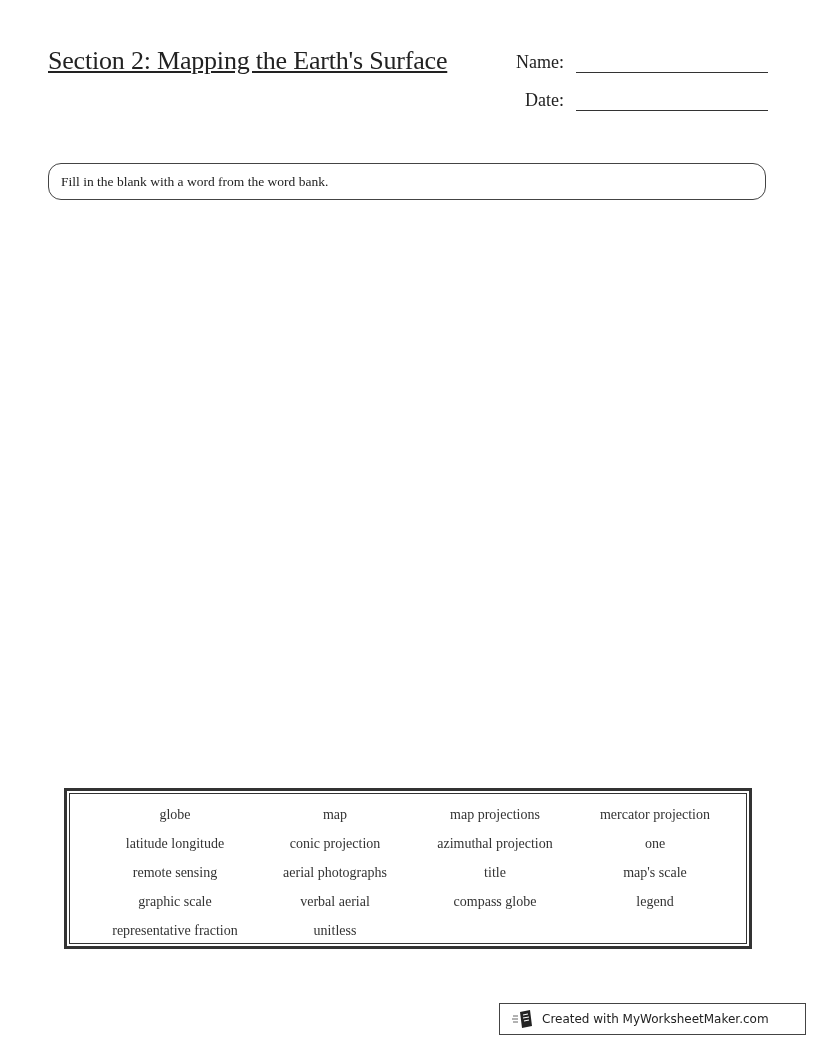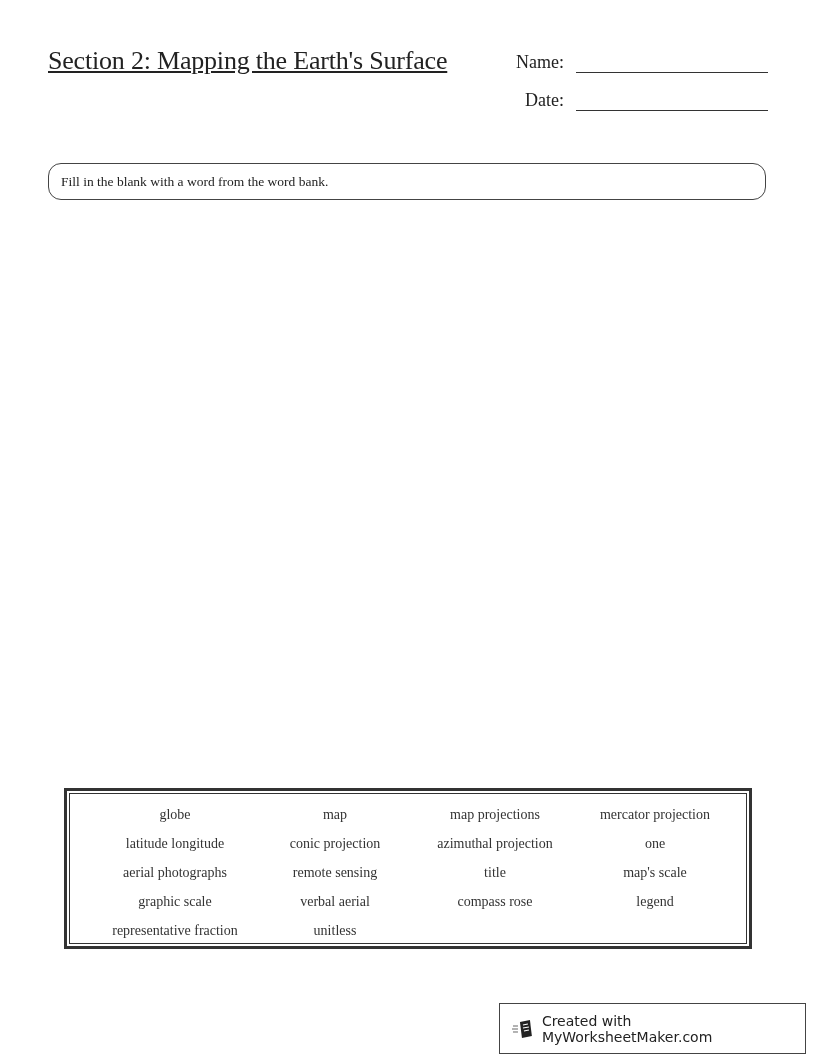--- a/index.html
+++ b/index.html
@@ -6,21 +6,21 @@
   body { width: 816px; height: 1056px; position: relative; overflow: hidden; font-family: "Liberation Serif", serif; color: #222; }
   .title { position: absolute; left: 48px; top: 46px; font-size: 26px; color: #222; letter-spacing: -0.2px; text-decoration: underline; }
   .field { position: absolute; display: flex; align-items: flex-end; font-size: 18px; color: #222; }
   .field .lbl { text-align: right; width: 60px; margin-right: 12px; }
   .field .line { width: 192px; border-bottom: 1.5px solid #333; height: 20px; }
   .instr { position: absolute; left: 48px; top: 163px; width: 718px; height: 37px; border: 1.5px solid #444; border-radius: 13px; box-sizing: border-box; font-size: 13.5px; padding-left: 12px; line-height: 35px; color: #222; }
   .bank-outer { position: absolute; left: 64px; top: 788px; width: 688px; height: 161px; border: 3px solid #333; box-sizing: border-box; padding: 2px; }
   .bank-inner { width: 100%; height: 100%; border: 1.5px solid #333; box-sizing: border-box; position: relative; }
   .bank-grid { position: absolute; left: 25px; top: 12px; display: grid; grid-template-columns: 160px 160px 160px 160px; grid-auto-rows: 29px; }
   .word { font-size: 14px; color: #333; line-height: 18px; text-align: center; }
-  .footer { position: absolute; left: 499px; top: 1003px; width: 307px; height: 51px; border: 1.5px solid #444; box-sizing: border-box; display: flex; align-items: center; padding-left: 12px; font-family: "DejaVu Sans", sans-serif; font-size: 14px; color: #222; }
+  .footer { position: absolute; left: 499px; top: 1003px; width: 307px; height: 32px; border: 1.5px solid #444; box-sizing: border-box; display: flex; align-items: center; padding-left: 12px; font-family: "DejaVu Sans", sans-serif; font-size: 12px; color: #222; }
   .footer .icon { width: 22px; height: 22px; margin-right: 8px; }
 </style>
 </head>
 <body>
 
 <div class="title">Section 2: Mapping the Earth's Surface</div>
 
 <div class="field" style="left:504px; top:52px;">
   <span class="lbl">Name:</span>
   <span class="line"></span>
@@ -36,27 +36,27 @@
   <div class="bank-inner">
     <div class="bank-grid">
       <span class="word">globe</span>
       <span class="word">map</span>
       <span class="word">map projections</span>
       <span class="word">mercator projection</span>
       <span class="word">latitude longitude</span>
       <span class="word">conic projection</span>
       <span class="word">azimuthal projection</span>
       <span class="word">one</span>
+      <span class="word">remote sensing</span>
       <span class="word">aerial photographs</span>
-      <span class="word">remote sensing</span>
       <span class="word">title</span>
       <span class="word">map's scale</span>
       <span class="word">graphic scale</span>
       <span class="word">verbal aerial</span>
-      <span class="word">compass rose</span>
+      <span class="word">compass globe</span>
       <span class="word">legend</span>
       <span class="word">representative fraction</span>
       <span class="word">unitless</span>
     </div>
   </div>
 </div>
 
 <div class="footer">
   <svg class="icon" viewBox="0 0 22 22">
     <line x1="1" y1="8" x2="6" y2="8" stroke="#666" stroke-width="1"></line>

